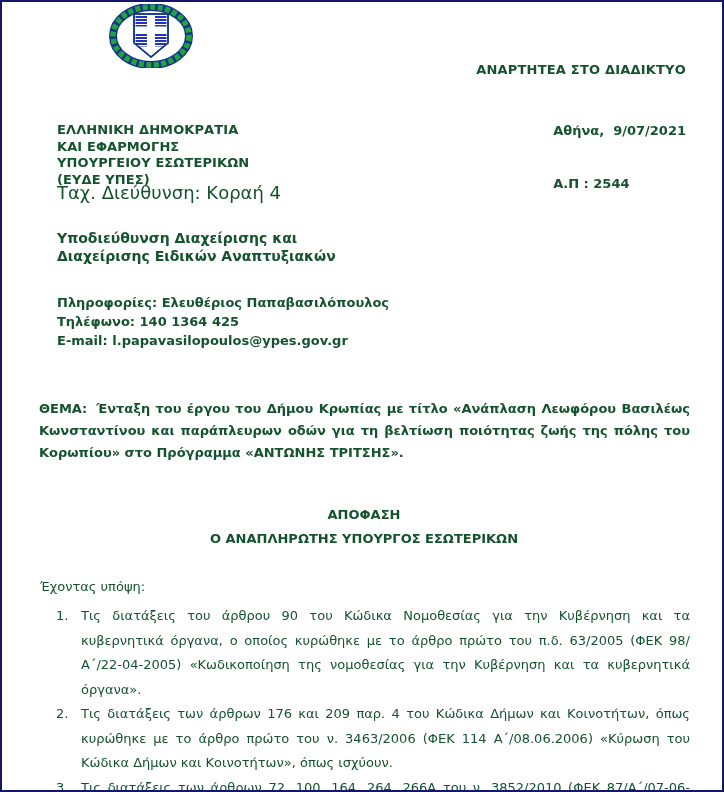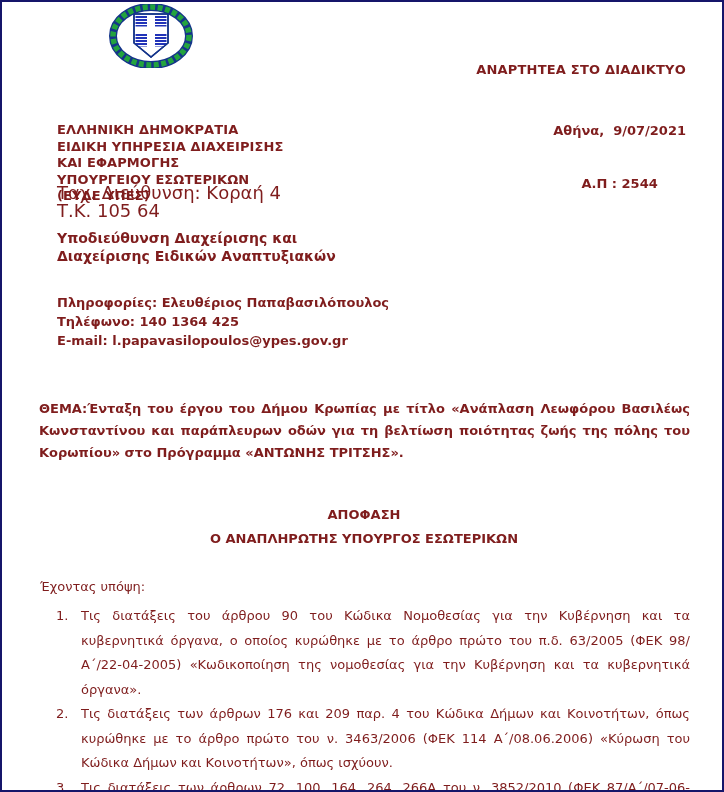--- a/index.html
+++ b/index.html
@@ -4,58 +4,58 @@
 <style>
   html, body { margin: 0; padding: 0; background: #ffffff; }
   .page {
     position: relative;
     width: 724px;
     height: 792px;
     box-sizing: border-box;
     border: 2px solid #15156a;
     background: #ffffff;
     font-family: "DejaVu Sans", "Liberation Sans", sans-serif;
-    color: #7f1d1d;
+    color: #14532d;
     overflow: hidden;
   }
   .abs { position: absolute; }
   .emblem { left: 106px; top: 2px; width: 86px; height: 64px; }
   .posting-notice {
     top: 60px; right: 36px;
     font-size: 13px; font-weight: bold; letter-spacing: 0.2px;
   }
   .agency-block {
     left: 55px; top: 84px;
     font-size: 13px; font-weight: bold; line-height: 16.5px;
     letter-spacing: 0.1px;
     margin-top: 36px;
   }
   .date-block {
     top: 85px; right: 36px;
     font-size: 13px; font-weight: bold; line-height: 17.5px;
-    text-align: center; white-space: pre;
+    text-align: left; white-space: pre;
   }
   .address-block {
     left: 55px; top: 182px;
     font-size: 18px; line-height: 17.5px;
   }
   .subdivision-block {
     left: 55px; top: 228px;
     font-size: 14px; font-weight: bold; line-height: 17.5px;
   }
   .contact-block {
     left: 55px; top: 291px;
     font-size: 13px; line-height: 19px; font-weight: bold;
   }
   .subject-block {
     left: 37px; top: 396px; width: 651px;
     font-size: 13px; font-weight: bold; line-height: 22px;
     text-align: justify;
   }
-  .subject-label { }
+  .subject-label { margin-right: 9px; }
   .decision-title {
     left: 0; top: 505px; width: 724px;
     text-align: center; font-size: 13px; font-weight: bold;
   }
   .decision-subtitle {
     left: 0; top: 529px; width: 724px;
     text-align: center; font-size: 13px; font-weight: bold;
   }
   .preamble-intro {
     left: 38px; top: 577px;
@@ -103,29 +103,27 @@
 
   <div class="abs posting-notice">ΑΝΑΡΤΗΤΕΑ ΣΤΟ ΔΙΑΔΙΚΤΥΟ</div>
 
   <div class="abs date-block">
     <div>Αθήνα,  9/07/2021</div>
     <div>Α.Π : 2544</div>
   </div>
 
   <div class="abs agency-block">
     <div>ΕΛΛΗΝΙΚΗ ΔΗΜΟΚΡΑΤΙΑ</div>
-    <div>ΕΙΔΙΚΗ ΥΠΗΡΕΣΙΑ ΔΙΑΧΕΙΡΙΣΗΣ</div>
     <div>ΚΑΙ ΕΦΑΡΜΟΓΗΣ</div>
     <div>ΥΠΟΥΡΓΕΙΟΥ ΕΣΩΤΕΡΙΚΩΝ</div>
     <div>(ΕΥΔΕ ΥΠΕΣ)</div>
   </div>
 
   <div class="abs address-block">
     <div>Ταχ. Διεύθυνση: Κοραή 4</div>
-    <div>Τ.Κ. 105 64</div>
   </div>
 
   <div class="abs subdivision-block">
     <div>Υποδιεύθυνση Διαχείρισης και</div>
     <div>Διαχείρισης Ειδικών Αναπτυξιακών</div>
   </div>
 
   <div class="abs contact-block">
     <div>Πληροφορίες: Ελευθέριος Παπαβασιλόπουλος</div>
     <div>Τηλέφωνο: 140 1364 425</div>

